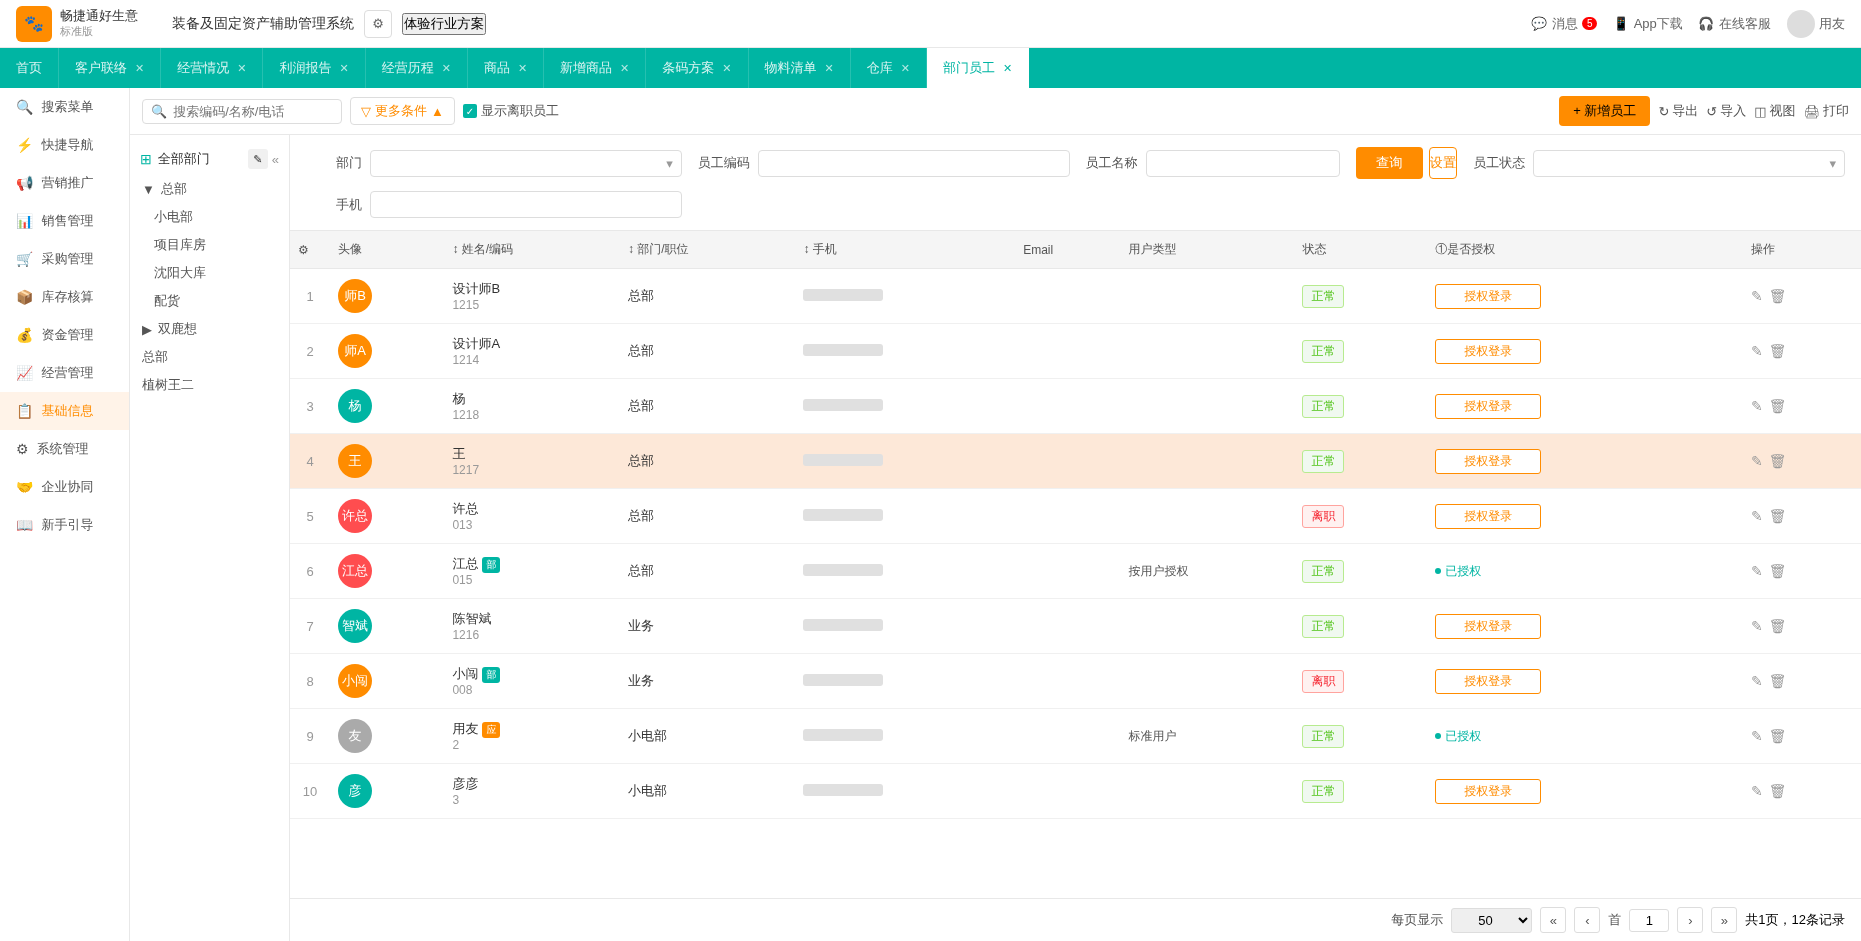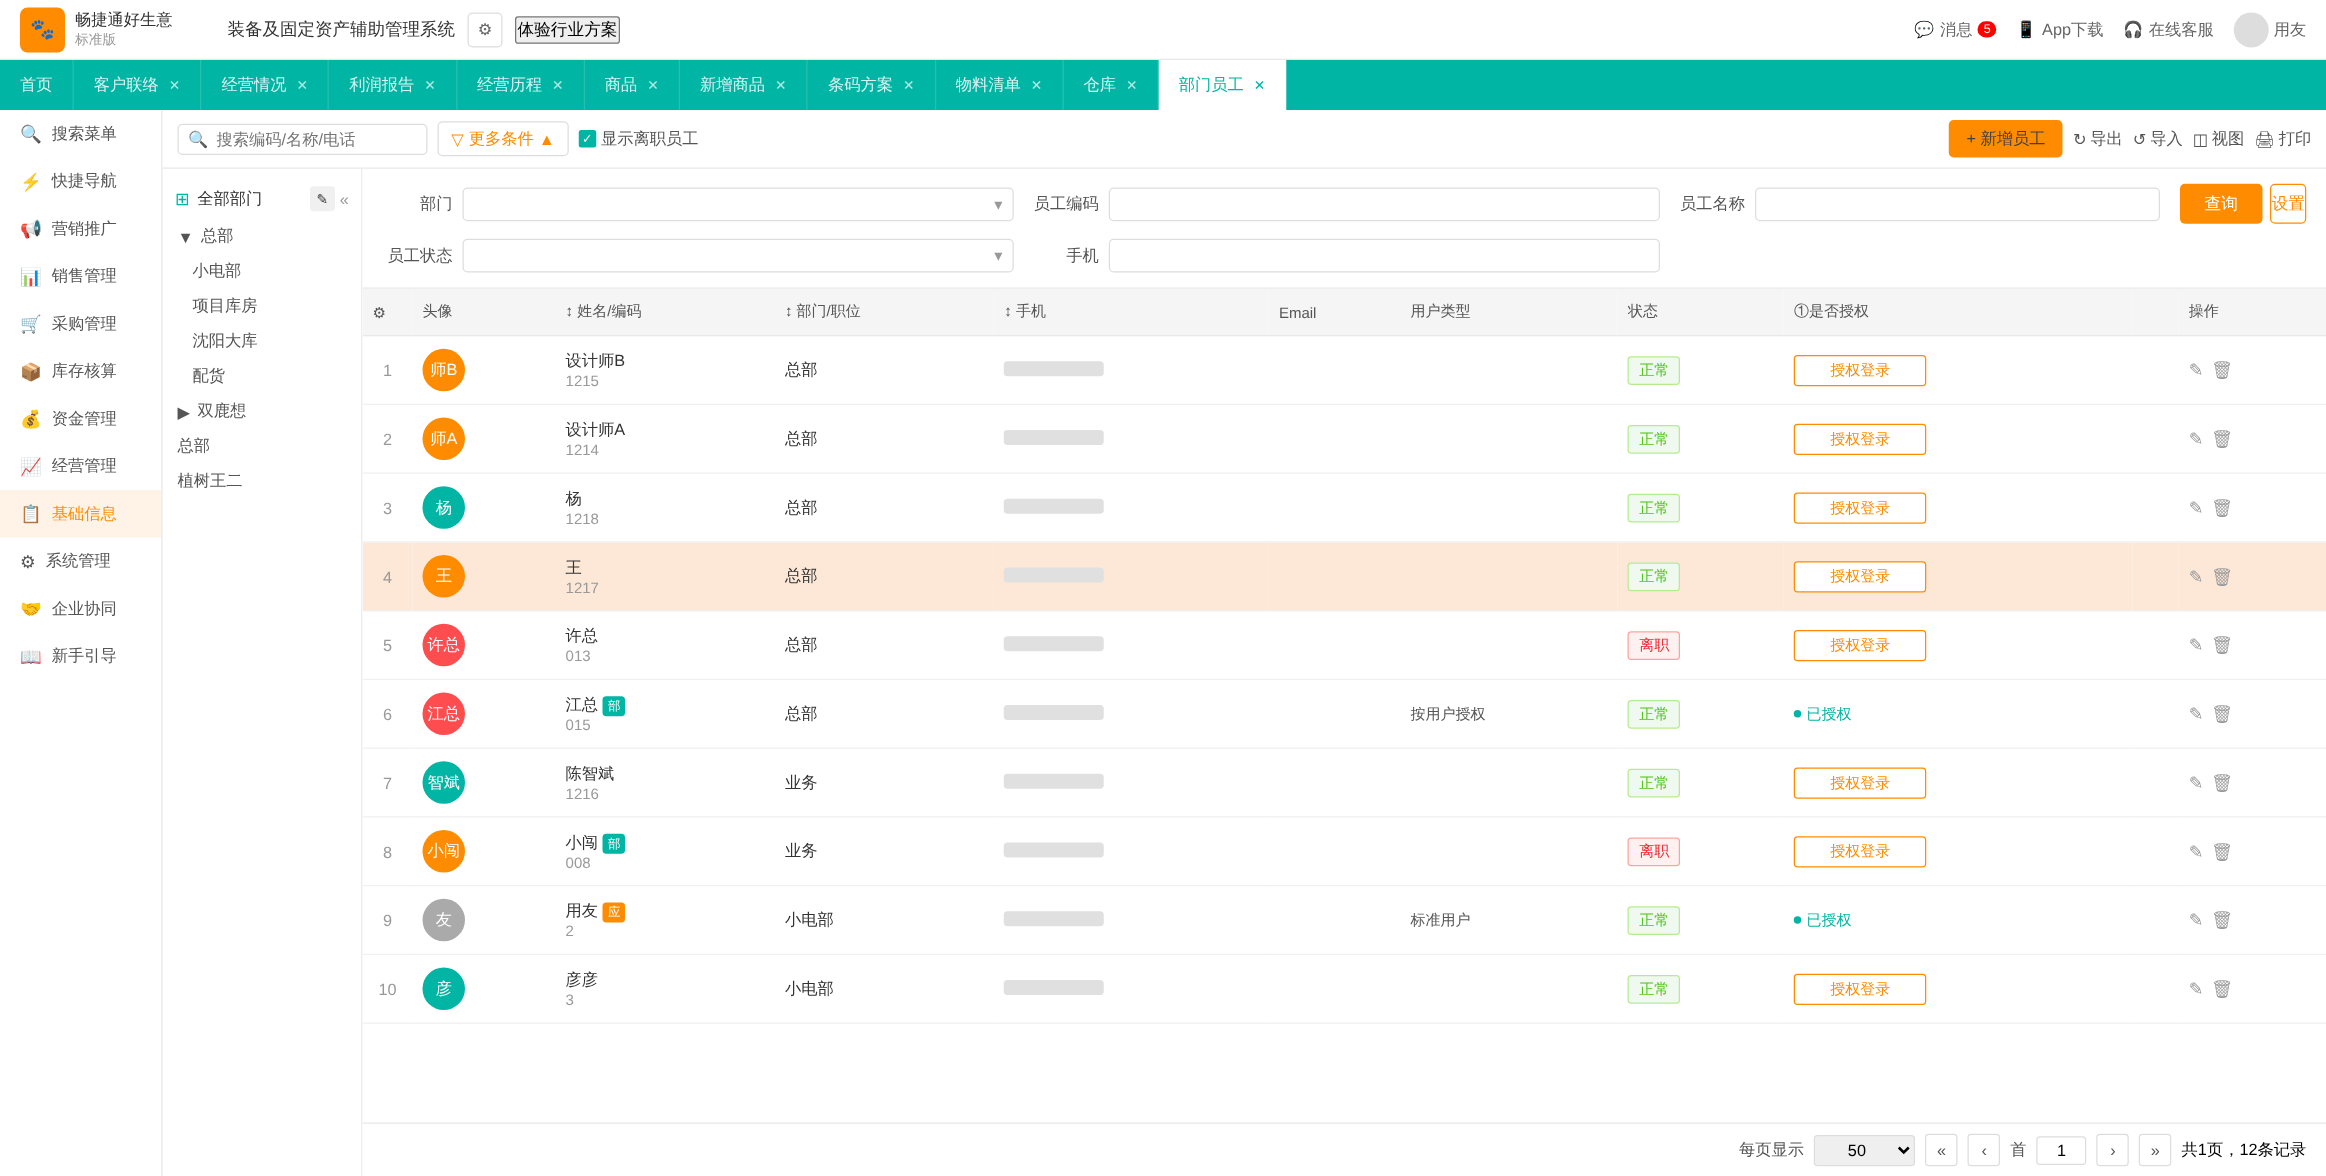--- a/index.html
+++ b/index.html
@@ -9,21 +9,21 @@
     .top-bar {
       display: flex; align-items: center; justify-content: space-between;
       background: #fff; height: 48px; padding: 0 16px;
       border-bottom: 1px solid #e8e8e8;
     }
     .top-bar-left { display: flex; align-items: center; gap: 10px; }
     .logo-area { display: flex; align-items: center; gap: 8px; }
     .logo-icon { width: 36px; height: 36px; background: #ff8c00; border-radius: 6px; display: flex; align-items: center; justify-content: center; color: #fff; font-size: 16px; }
     .logo-text { font-size: 13px; color: #333; line-height: 1.3; }
     .logo-sub { font-size: 11px; color: #999; }
-    .system-title { font-size: 14px; color: #333; margin-left: 34px; }
+    .system-title { font-size: 14px; color: #333; margin-left: 24px; }
     .top-bar-right { display: flex; align-items: center; gap: 16px; font-size: 13px; color: #666; }
     .top-bar-right-item { display: flex; align-items: center; gap: 4px; cursor: pointer; }
     .badge { background: #f00; color: #fff; border-radius: 10px; font-size: 10px; padding: 1px 5px; }
     .gear-btn { width: 28px; height: 28px; border: 1px solid #ddd; border-radius: 4px; display: flex; align-items: center; justify-content: center; cursor: pointer; color: #666; }
     .avatar { width: 28px; height: 28px; background: #ddd; border-radius: 50%; }
 
     
     .nav-tabs {
       background: #00b5a3; display: flex; align-items: center;
       height: 40px; padding: 0 0 0 0; overflow: hidden;
@@ -65,21 +65,21 @@
       padding: 4px 8px; width: 200px; gap: 6px;
     }
     .search-input-wrap input { border: none; outline: none; font-size: 13px; width: 140px; color: #999; }
     .search-filter-btn {
       display: flex; align-items: center; gap: 4px; color: #ff8c00; cursor: pointer;
       border: 1px solid #ddd; border-radius: 4px; padding: 4px 10px;
     }
     .show-resigned { display: flex; align-items: center; gap: 4px; color: #555; cursor: pointer; }
     .checkbox-teal { width: 14px; height: 14px; background: #00b5a3; border-radius: 2px; display: flex; align-items: center; justify-content: center; color: #fff; font-size: 10px; }
     .top-actions { margin-left: auto; display: flex; align-items: center; gap: 8px; }
-    .btn-add-emp { background: #ff8c00; color: #404040; border: none; border-radius: 4px; padding: 6px 14px; cursor: pointer; font-size: 13px; }
+    .btn-add-emp { background: #ff8c00; color: #000000; border: none; border-radius: 4px; padding: 6px 14px; cursor: pointer; font-size: 13px; }
     .btn-action { border: none; background: none; cursor: pointer; color: #555; font-size: 13px; display: flex; align-items: center; gap: 3px; }
 
     
     .panel-layout { display: flex; flex: 1; overflow: hidden; }
 
     
     .dept-panel {
       width: 160px; background: #fff; border-right: 1px solid #e8e8e8;
       padding: 8px 0; overflow-y: auto; flex-shrink: 0;
     }
@@ -95,21 +95,21 @@
       padding: 5px 16px; cursor: pointer; font-size: 13px; color: #555; display: flex; align-items: center; gap: 6px;
     }
     .dept-indent { padding-left: 24px; }
 
     
     .table-area { flex: 1; display: flex; flex-direction: column; overflow: hidden; background: #fff; }
 
     
     .filter-row {
       background: #fff; padding: 12px 16px; border-bottom: 1px solid #e8e8e8;
-      display: grid; grid-template-columns: 1fr 1fr 1fr; gap: 12px;
+      display: grid; grid-template-columns: 1fr 1fr 1fr 1fr; gap: 12px;
     }
     .filter-item { display: flex; align-items: center; gap: 8px; }
     .filter-label { color: #555; font-size: 13px; white-space: nowrap; min-width: 56px; text-align: right; }
     .filter-select {
       flex: 1; border: 1px solid #ddd; border-radius: 4px; padding: 5px 8px;
       display: flex; align-items: center; justify-content: space-between; cursor: pointer;
       color: #999; font-size: 13px; background: #fff;
     }
     .filter-input { flex: 1; border: 1px solid #ddd; border-radius: 4px; padding: 5px 8px; font-size: 13px; outline: none; }
     .btn-query { background: #ff8c00; color: #fff; border: none; border-radius: 4px; padding: 6px 20px; cursor: pointer; }

